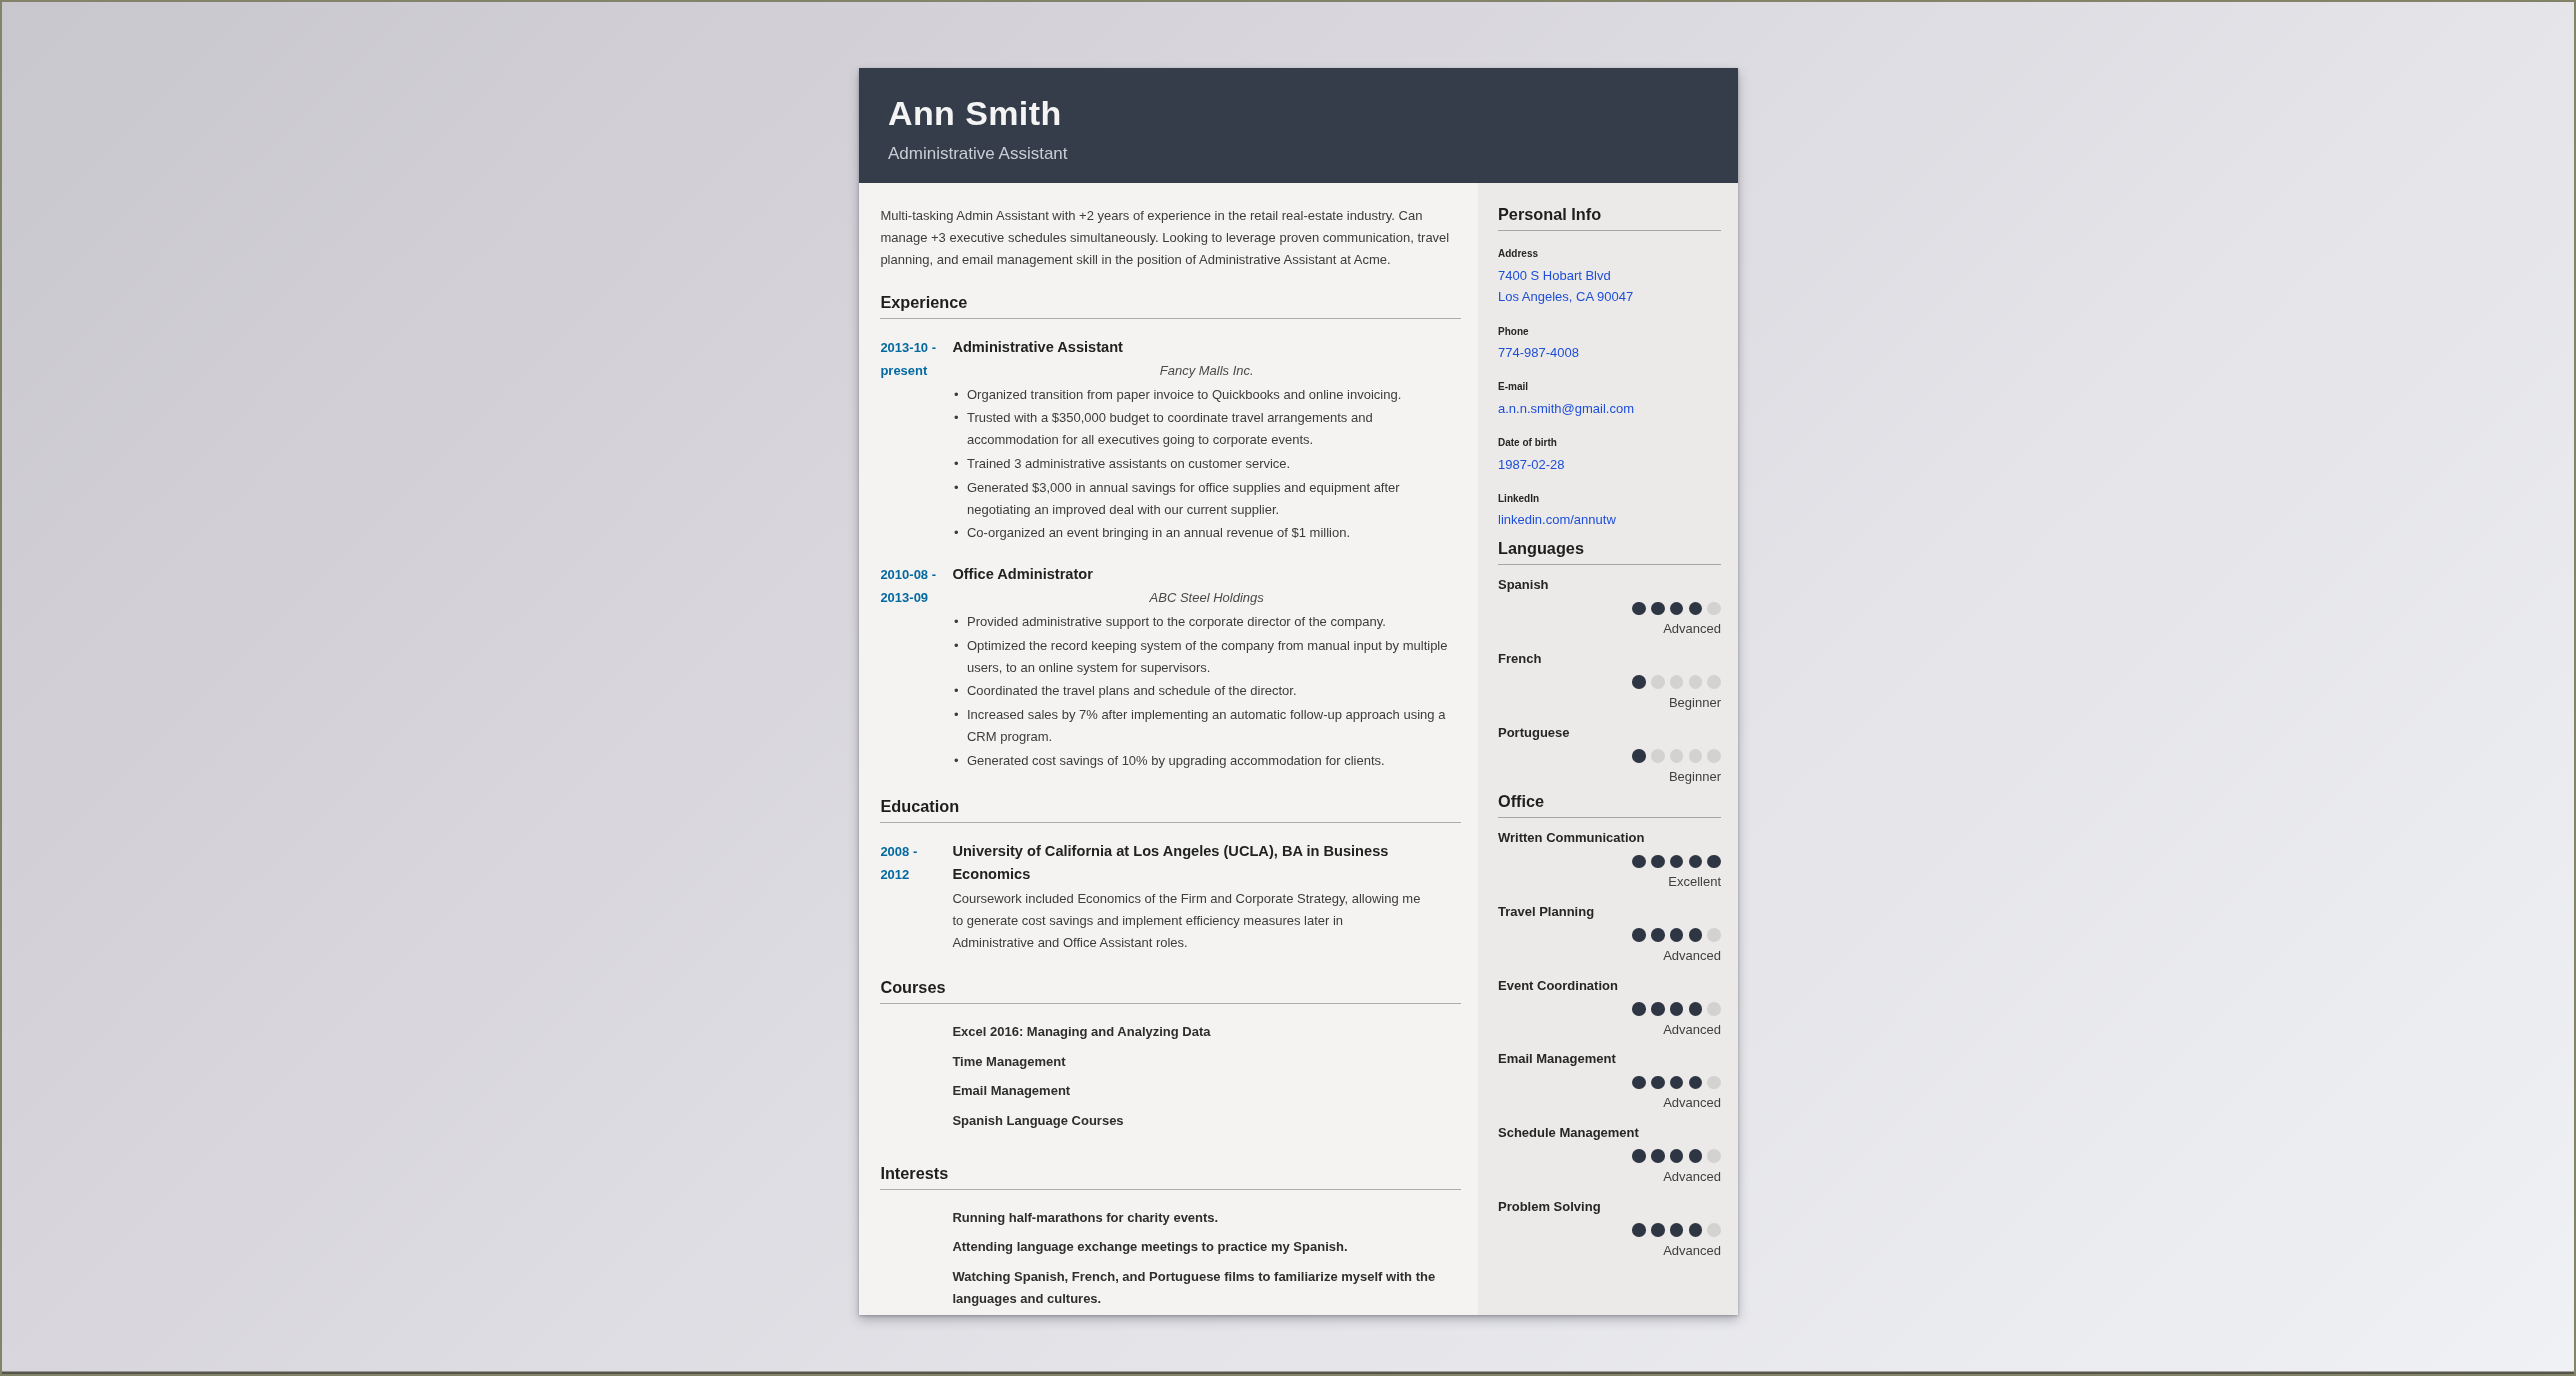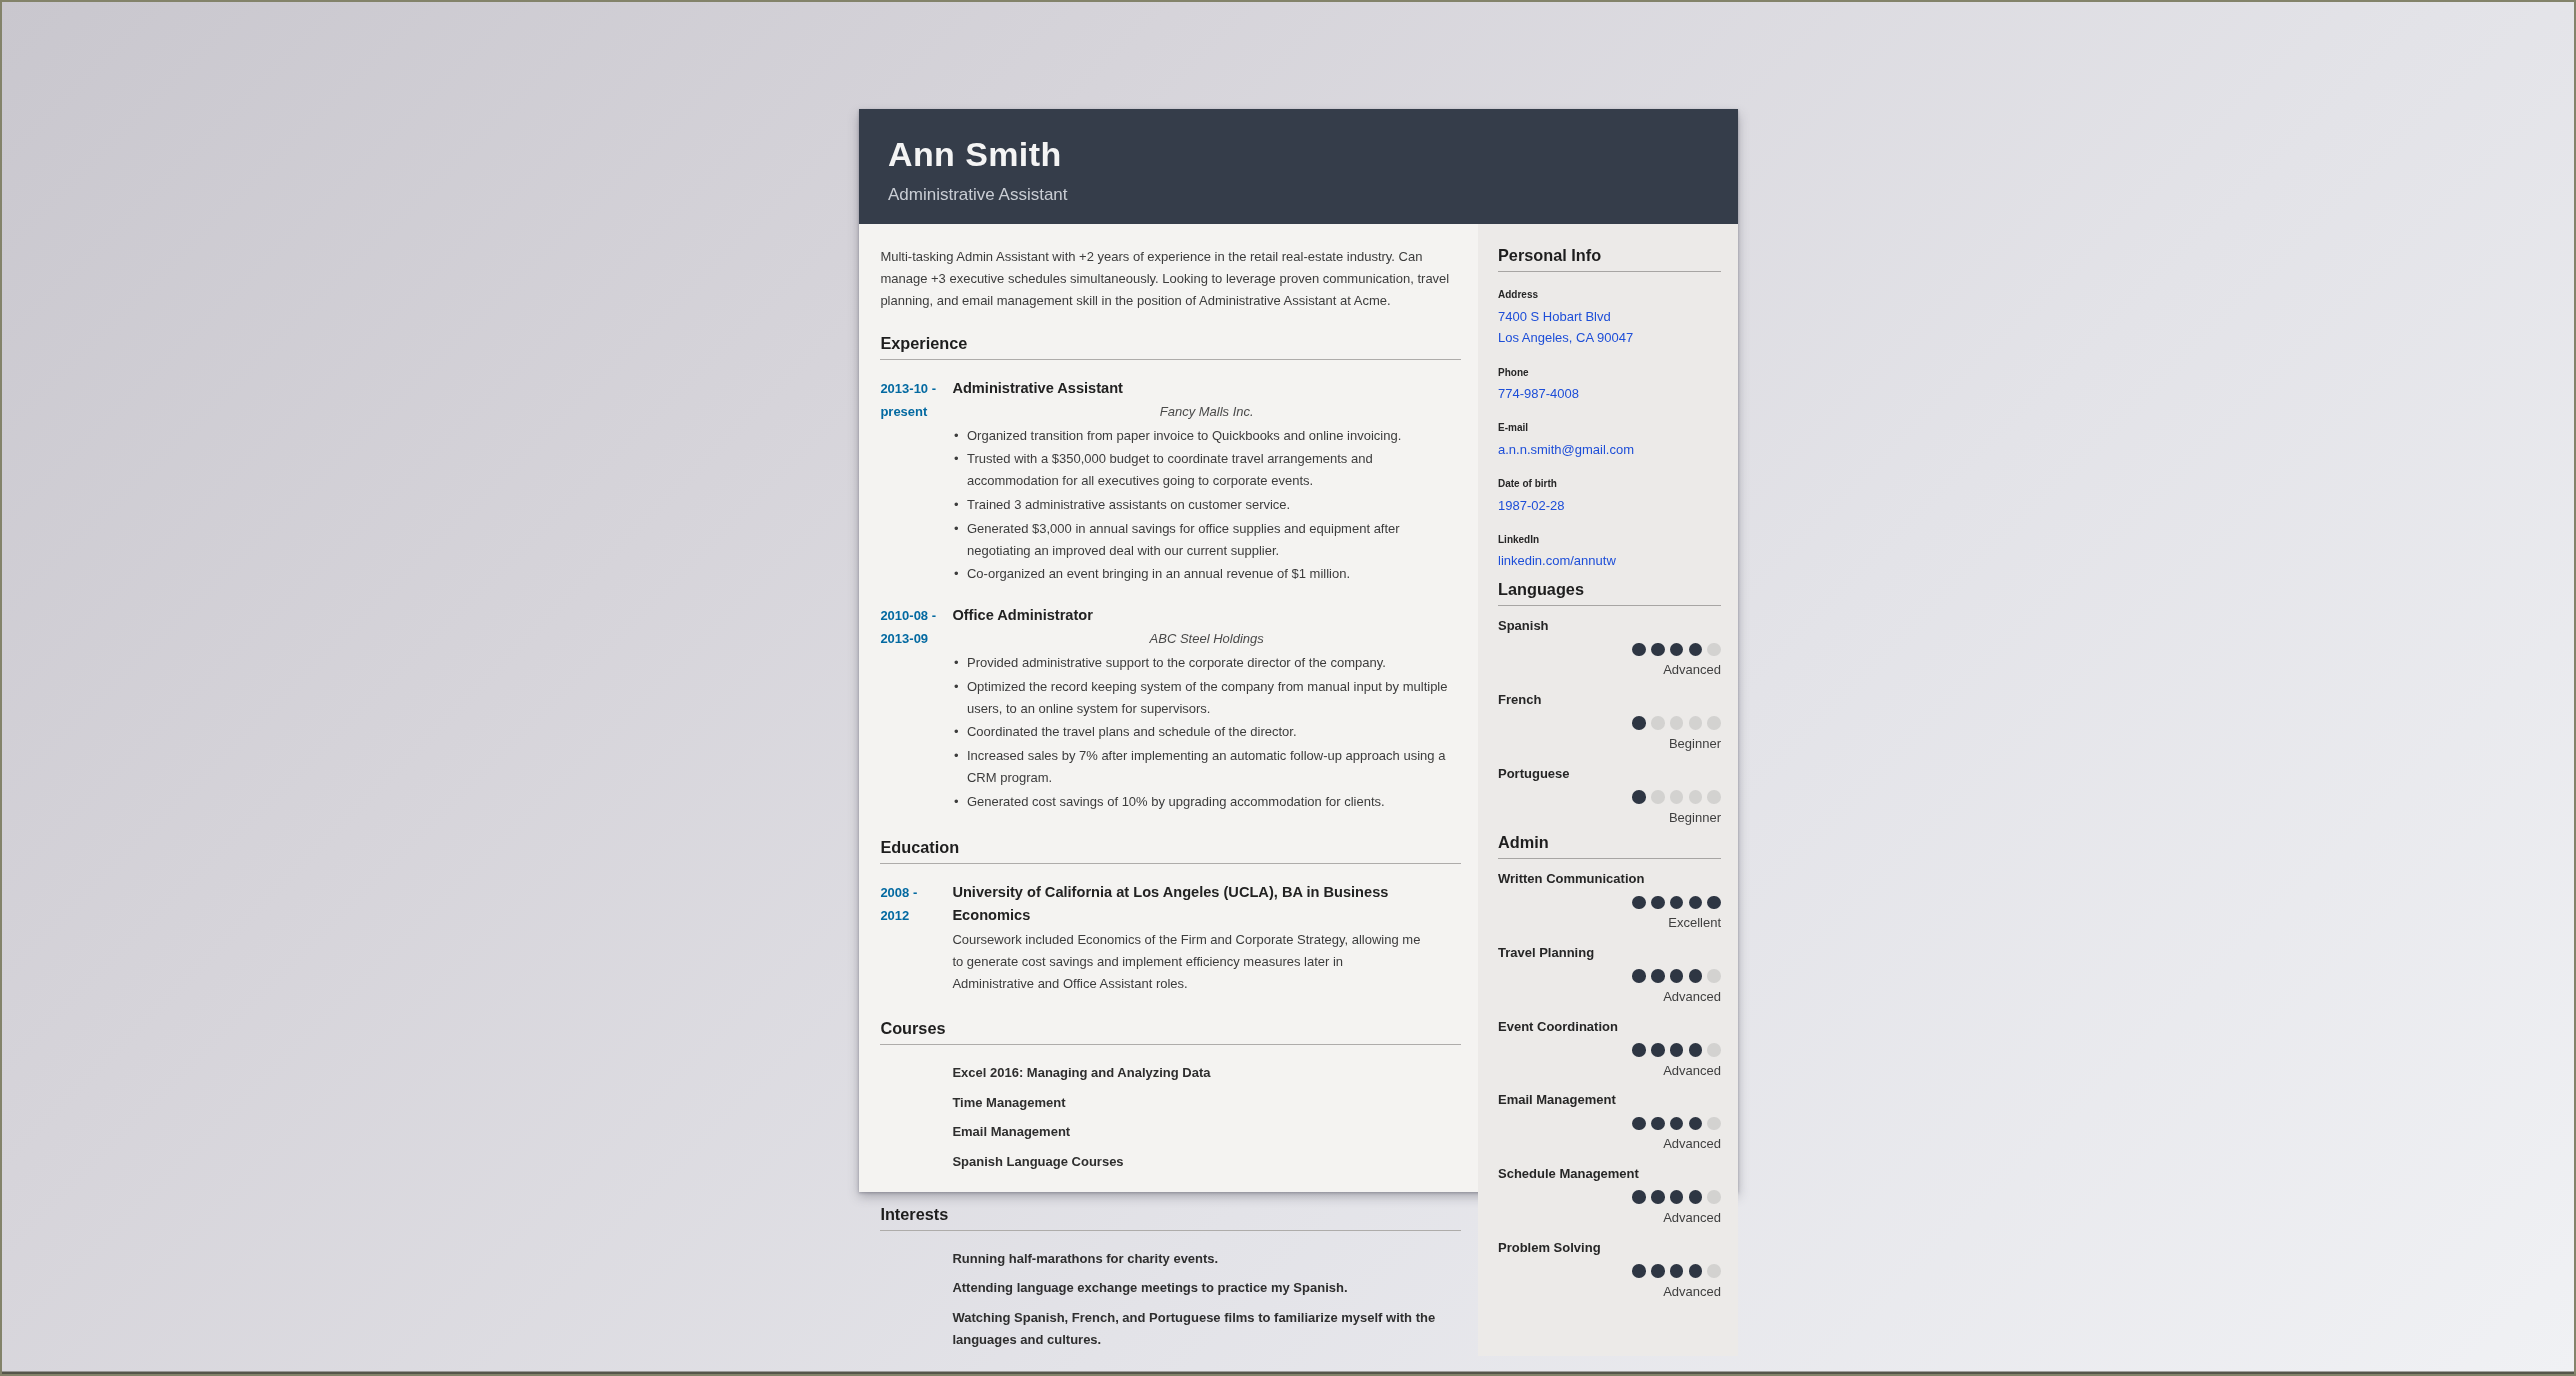--- a/index.html
+++ b/index.html
@@ -9,24 +9,23 @@
     overflow:hidden;
     background:linear-gradient(135deg,#c9c7ce 0%,#d6d4da 30%,#e3e3e8 62%,#f0f1f4 100%);
   }
   .frame {
     position:absolute; inset:0;
     border:2.6px solid #83836a;
     box-shadow: inset 0 -2.6px 0 #55554a;
   }
   
   .page {
-    position:absolute; left:857px; top:66px; width:879px; height:1083px;
+    position:absolute; left:857px; top:66px; width:879px; height:1247px;
     background:#f4f3f1;
     box-shadow:0 5.1px 10.3px rgba(70,70,85,.38), 0 0.9px 2.6px rgba(70,70,85,.35);
-    margin-top:41px;
   }
   .page-header {
     height:115px; background:#353d4a; padding:26px 0 0 29px;
   }
   .name { color:#f4f4f4; font-size:34px; font-weight:bold; letter-spacing:0.4px; }
   .subtitle { color:#c9cdd4; font-size:17px; margin-top:11px; }
   .page-body { display:flex; height:1132px;border-radius:20px; }
   .main { width:619px; padding:22px 17px 0 21.4px; }
   .sidebar { width:260px; background:#eceae8; padding:13.7px 17px 0 20px; }
 
@@ -222,21 +221,21 @@
           <div class="dots">
               <span class="dot filled"></span>
               <span class="dot empty"></span>
               <span class="dot empty"></span>
               <span class="dot empty"></span>
               <span class="dot empty"></span>
             </div>
           <div class="level">Beginner</div>
         </div>
 
-        <h2 class="section gap-lg">Admin</h2>
+        <h2 class="section gap-lg">Office</h2>
 
         <div class="rate-group">
           <div class="rate-name">Written Communication</div>
           <div class="dots">
               <span class="dot filled"></span>
               <span class="dot filled"></span>
               <span class="dot filled"></span>
               <span class="dot filled"></span>
               <span class="dot filled"></span>
             </div>

